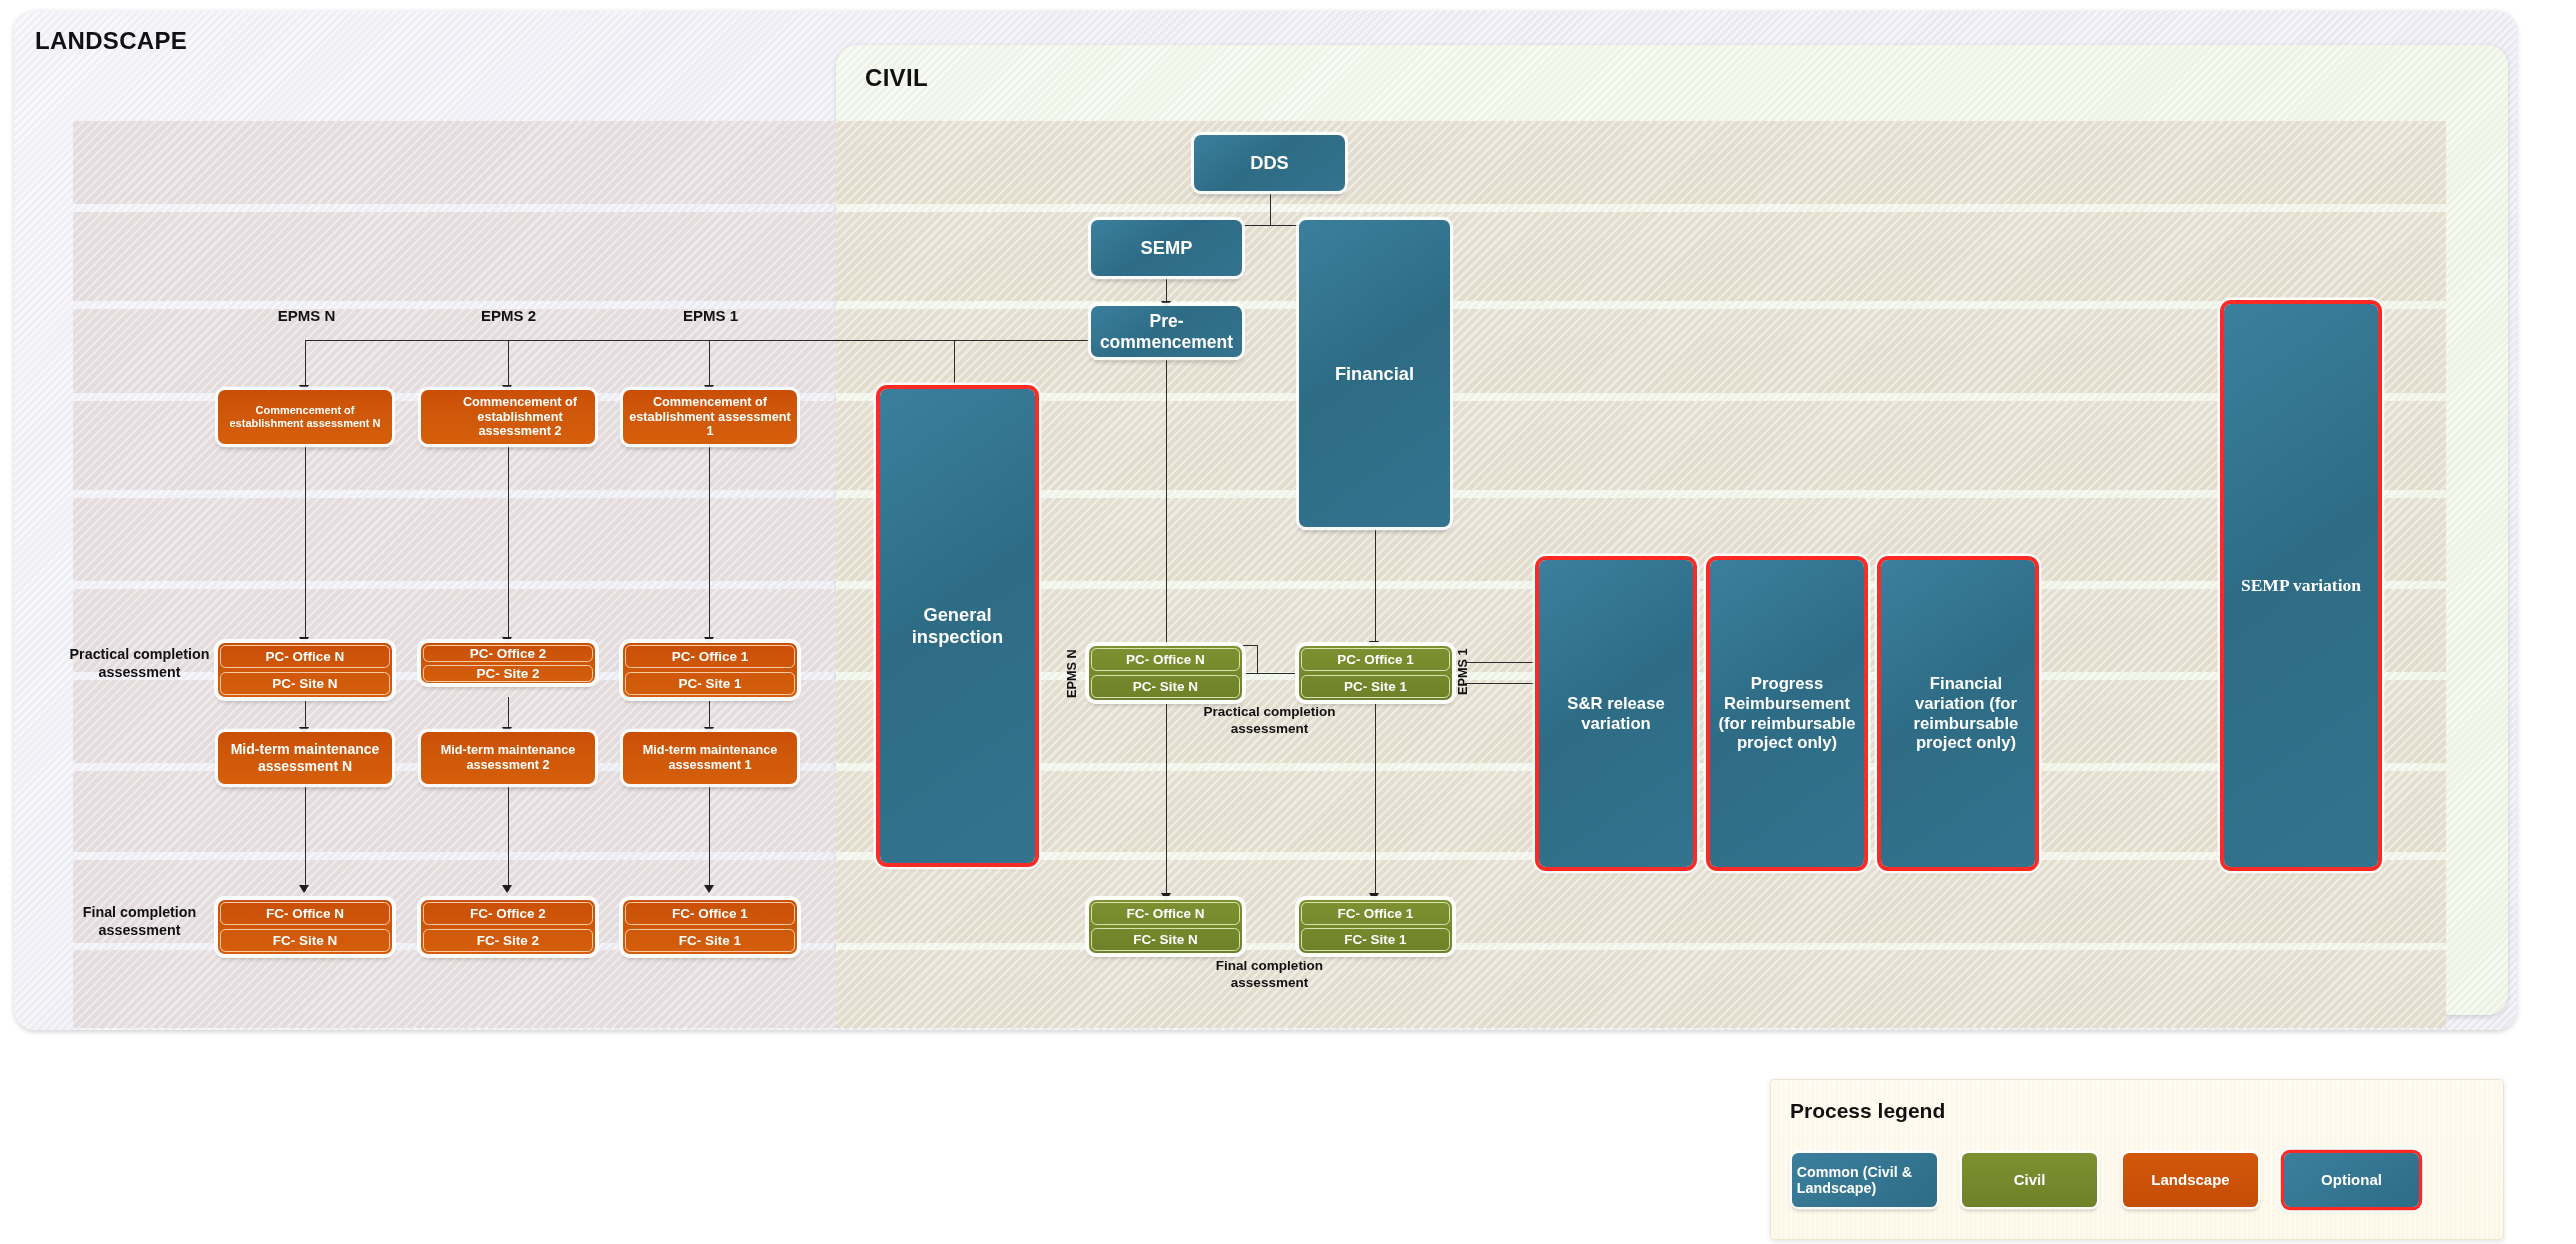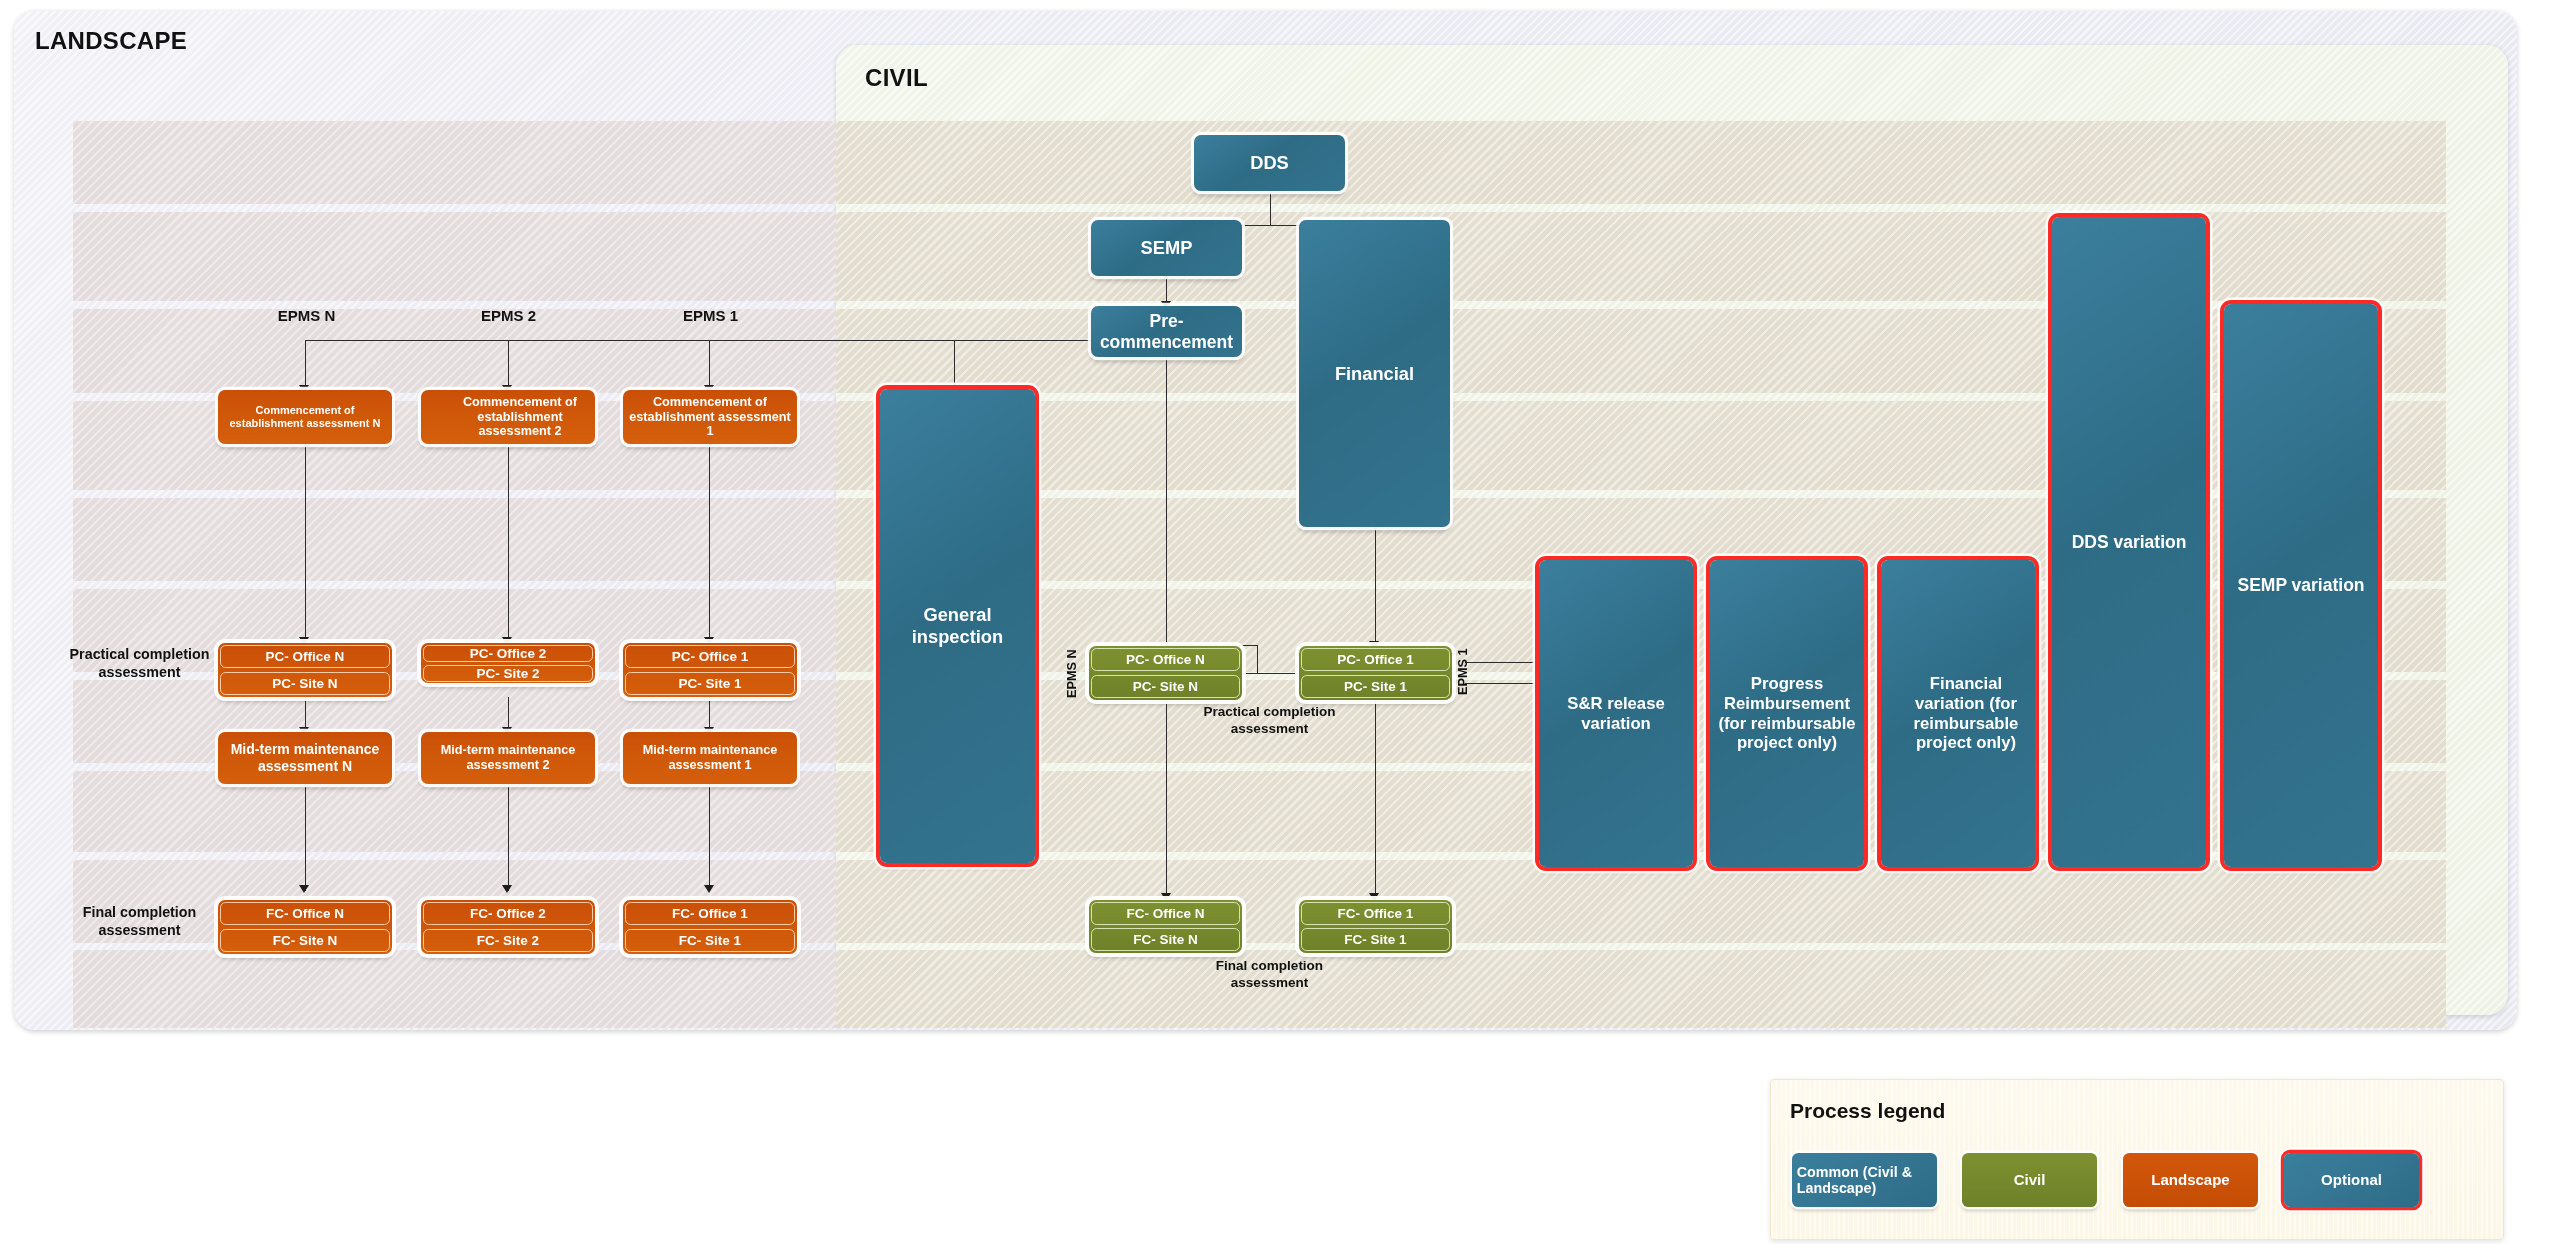--- a/index.html
+++ b/index.html
@@ -262,22 +262,21 @@
   <div class="stack green-stack" style="left:1299px;top:900px;width:153px;height:53px;">
     <div class="cell">FC- Office 1</div>
     <div class="cell">FC- Site 1</div>
   </div>
   <div class="lbl" style="left:1190px;top:958px;width:159px;font-size:13.5px;white-space:pre-line;">Final completion
 assessment</div>
 
   <div class="node blue optional" style="left:1539px;top:560px;width:154px;height:307px;font-size:16.7px;">S&amp;R release variation</div>
   <div class="node blue optional" style="left:1710px;top:560px;width:154px;height:307px;font-size:16.7px;">Progress Reimbursement (for reimbursable project only)</div>
   <div class="node blue optional" style="left:1881px;top:560px;width:154px;height:307px;font-size:16.7px;padding-left:20px;">Financial variation (for reimbursable project only)</div>
-  <div class="node blue optional" style="left:2052px;top:217px;width:154px;height:650px;font-size:17.5px;">DDS variation</div>
-  <div class="node blue optional" style="left:2224px;top:304px;width:154px;height:563px;font-size:17.5px;">SEMP variation</div>
+  <div class="node blue optional" style="left:2224px;top:304px;width:154px;height:563px;font-size:17.5px;font-family:Liberation Serif, serif;">SEMP variation</div>
 
   <div id="legend">
     <div id="legend-title">Process legend</div>
     <div class="lg-item" style="left:21px;width:145px;background:linear-gradient(145deg,#3b7f9d,#2e6c86);text-align:left;justify-content:flex-start;font-size:14.3px;">Common (Civil &amp; Landscape)</div>
     <div class="lg-item" style="left:191px;width:135px;background:linear-gradient(180deg,#7d9131,#6e8128);">Civil</div>
     <div class="lg-item" style="left:352px;width:135px;background:linear-gradient(180deg,#d2570a,#c44d05);">Landscape</div>
     <div class="lg-item" style="left:513px;width:135px;background:linear-gradient(145deg,#3b7f9d,#2e6c86);box-shadow:0 0 0 3.2px #fb2a24,0 0 0 5.6px rgba(255,255,255,.9),0 2.4px 4px rgba(0,0,0,.28);">Optional</div>
   </div>
 
 </div>

